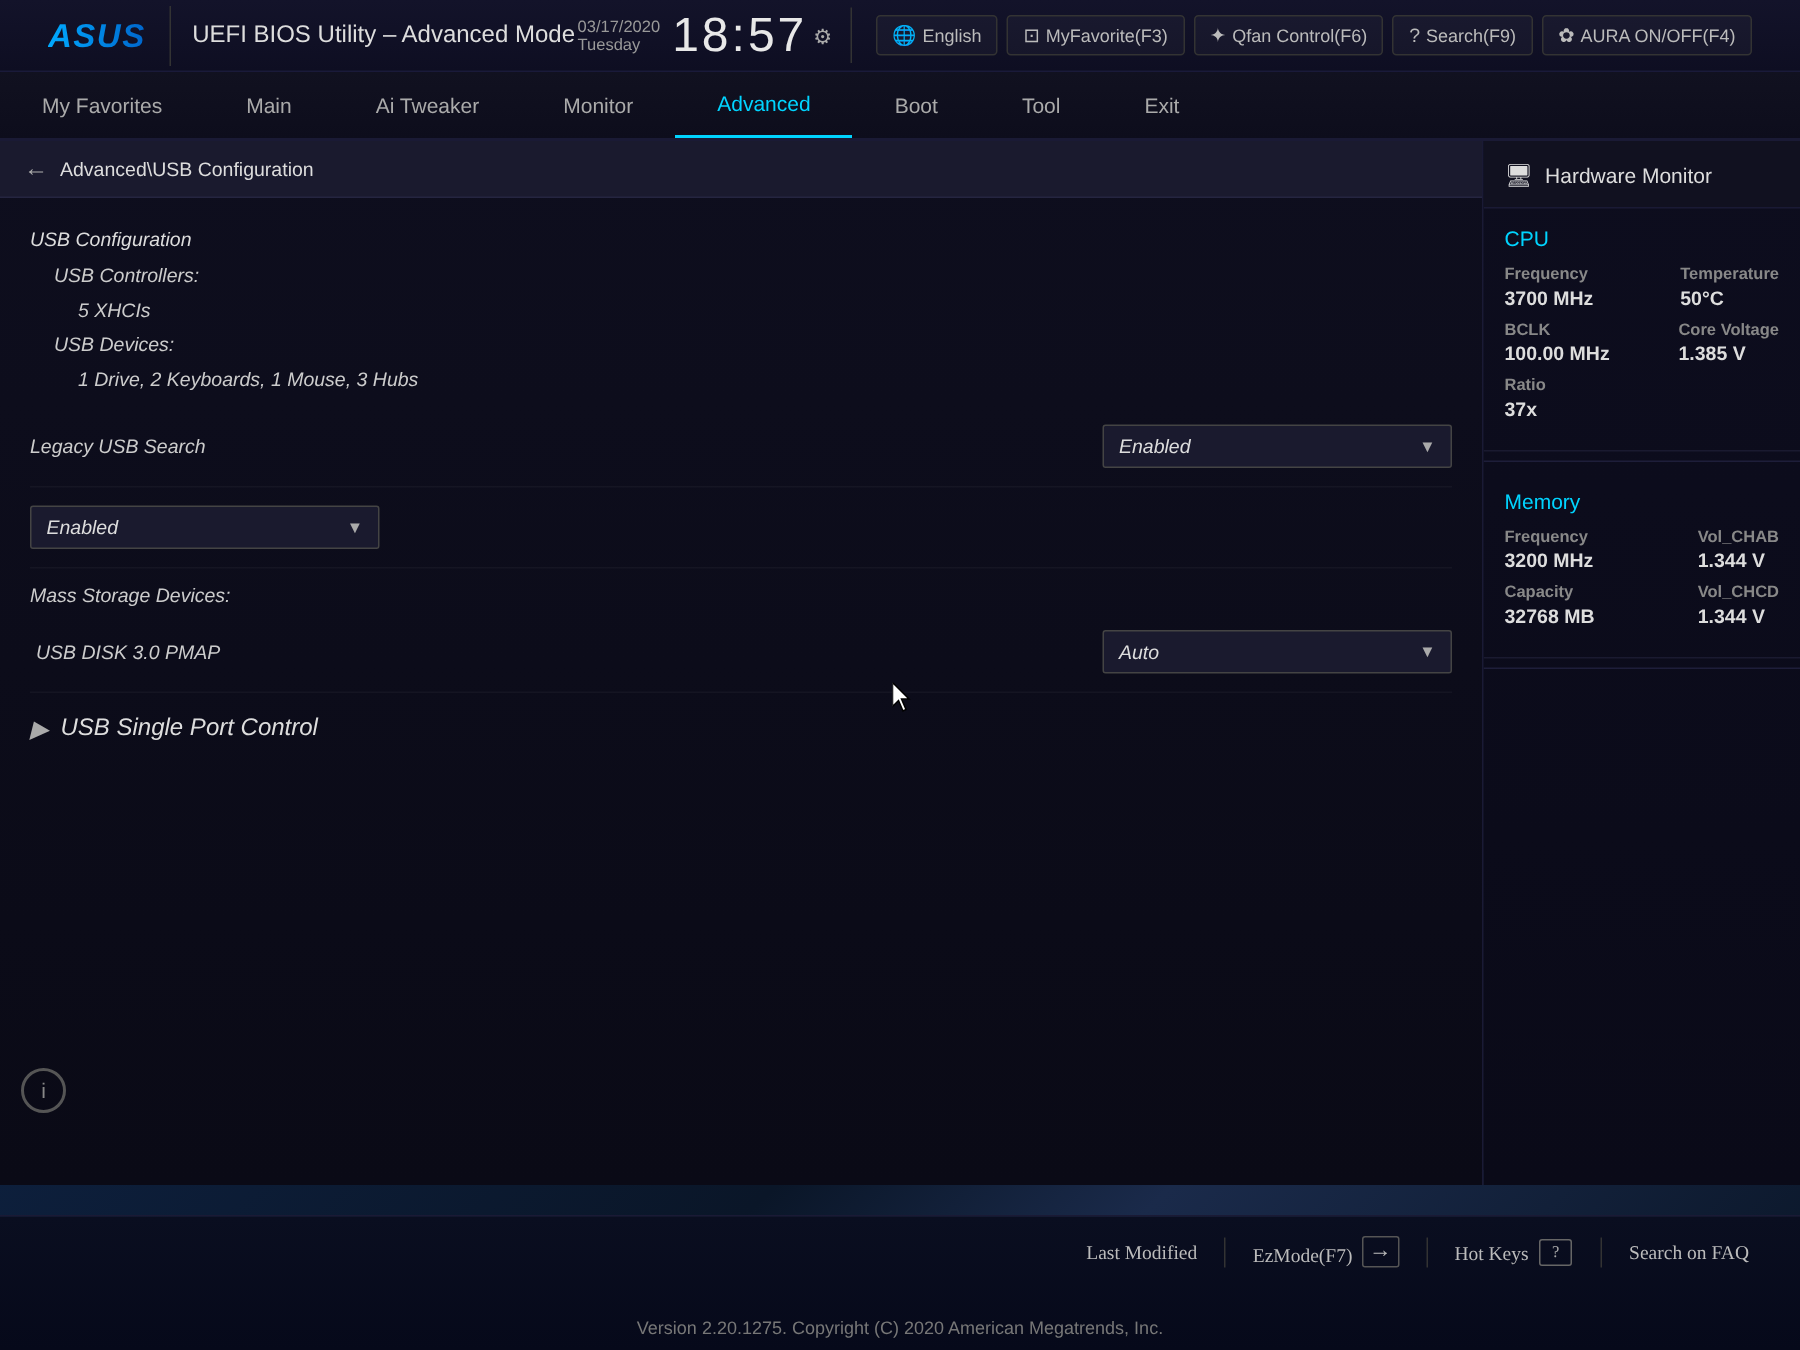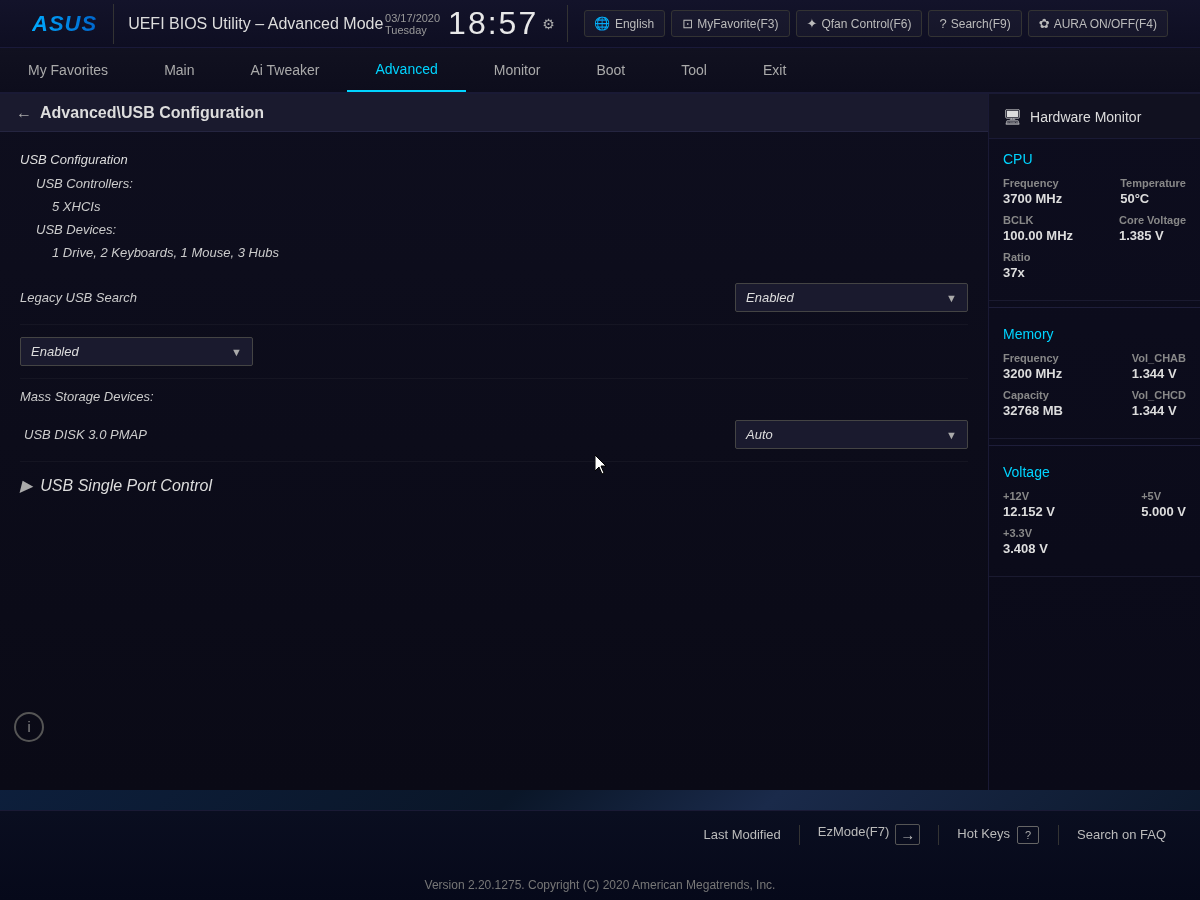--- a/index.html
+++ b/index.html
@@ -147,22 +147,21 @@
       border-bottom: 1px solid #252540;
       gap: 8px;
     }
     .breadcrumb-arrow {
       color: #aaa;
       font-size: 16px;
       cursor: pointer;
     }
     .breadcrumb-text {
       color: #ddd;
-      font-size: 16px;
-      font-weight: bold;
+      font-size: 13px;
     }
 
     
     .config-content {
       padding: 12px 20px;
       font-style: italic;
     }
     .config-section-title {
       color: #ddd;
       font-size: 13px;
@@ -304,26 +303,27 @@
     }
     .footer-top {
       display: flex;
       align-items: center;
       justify-content: flex-end;
       padding: 8px 16px 0 16px;
       gap: 0;
     }
     .footer-btn {
       display: flex;
-      align-items: flex-start;
+      align-items: flex-end;
       gap: 6px;
       color: #bbb;
       font-size: 13px;
       padding: 5px 18px;
       cursor: pointer;
+      font-family: Liberation Serif, serif;
     }
     .footer-separator {
       width: 1px;
       height: 20px;
       background: #333;
     }
     .footer-bottom {
       text-align: center;
       padding-bottom: 8px;
       color: #777;
@@ -397,25 +397,25 @@
 <div class="nav-menu">
   <div class="nav-item">
     <span>My Favorites</span>
   </div>
   <div class="nav-item">
     <span>Main</span>
   </div>
   <div class="nav-item">
     <span>Ai Tweaker</span>
   </div>
+  <div class="nav-item">
+    <span>Monitor</span>
+  </div>
   <div class="nav-item active">
     <span>Advanced</span>
-  </div>
-  <div class="nav-item">
-    <span>Monitor</span>
   </div>
   <div class="nav-item">
     <span>Boot</span>
   </div>
   <div class="nav-item">
     <span>Tool</span>
   </div>
   <div class="nav-item">
     <span>Exit</span>
   </div>
@@ -530,39 +530,20 @@
         </div>
         <div class="hw-col">
           <span class="hw-label">Vol_CHCD</span>
           <span class="hw-value">1.344 V</span>
         </div>
       </div>
     </div>
 
     <div class="hw-divider"></div>
 
-    <div class="hw-section">
-      <div class="hw-section-title">Voltage</div>
-      <div class="hw-row">
-        <div class="hw-col">
-          <span class="hw-label">+12V</span>
-          <span class="hw-value">12.152 V</span>
-        </div>
-        <div class="hw-col">
-          <span class="hw-label">+5V</span>
-          <span class="hw-value">5.000 V</span>
-        </div>
-      </div>
-      <div class="hw-row">
-        <div class="hw-col">
-          <span class="hw-label">+3.3V</span>
-          <span class="hw-value">3.408 V</span>
-        </div>
-      </div>
-    </div>
   </div>
 </div>
 
 <div class="footer">
   <div class="footer-top">
     <div class="footer-btn">
       <span>Last Modified</span>
     </div>
     <div class="footer-separator"></div>
     <div class="footer-btn">

